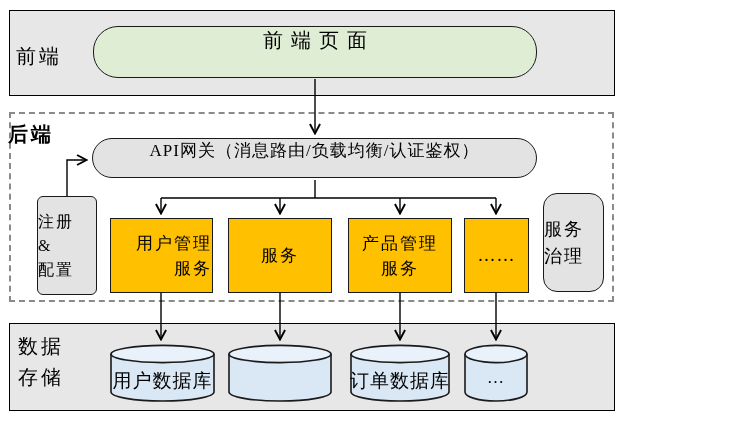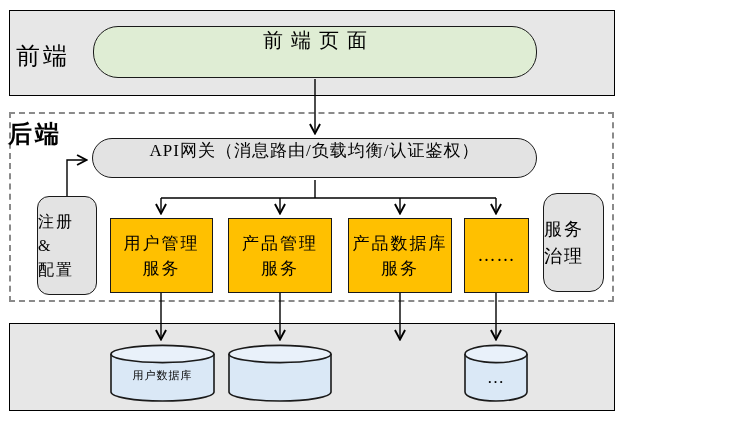--- a/index.html
+++ b/index.html
@@ -6,71 +6,73 @@
   #canvas{
     position:relative;width:754px;height:421px;background:#fff;overflow:hidden;
     font-family:"Liberation Serif","DejaVu Serif",serif;color:#000;
   }
   
   .section{position:absolute;background:var(--section-bg);border:1.6px solid #000;box-sizing:border-box;}
   #frontend-section{left:9px;top:10px;width:606px;height:86px;}
   #backend-section{left:9px;top:112px;width:605px;height:190px;background:transparent;border:2px dashed var(--dash);}
   #storage-section{left:9px;top:323px;width:606px;height:88px;}
 
-  .section-label{position:absolute;font-size:24px;letter-spacing:3px;line-height:31px;white-space:pre;}
+  .section-label{position:absolute;font-size:20px;letter-spacing:3px;line-height:31px;white-space:pre;}
   #frontend-label{left:16px;top:41px;}
   #backend-label{left:8px;top:119px;font-weight:bold;}
   #storage-label{left:18px;top:331px;}
 
   
   .node{position:absolute;box-sizing:border-box;display:flex;align-items:flex-start;justify-content:center;
         text-align:center;border:1.6px solid #1a1a1a;}
   #frontend-page{left:93px;top:26px;width:444px;height:52px;border-radius:25px;background:var(--green);
                  font-size:20px;letter-spacing:8px;text-indent:8px;}
   #api-gateway{left:92px;top:138px;width:445px;height:40px;border-radius:20px;background:var(--gray-box);
                font-size:17px;letter-spacing:1px;}
-  #register-config{left:37px;top:196px;width:60px;height:99px;border-radius:12px;background:var(--gray-box);
+  #register-config{left:37px;top:196px;width:60px;height:99px;border-radius:6px;background:var(--gray-box);
                    flex-direction:column;font-size:16px;line-height:24px;letter-spacing:2px;}
   #service-governance{left:543px;top:193px;width:61px;height:99px;border-radius:14px;background:var(--gray-box);
                       flex-direction:column;font-size:18px;line-height:27px;letter-spacing:2px;}
 
   
   .service-box{position:absolute;top:218px;height:75px;background:var(--orange);border:1.6px solid #1a1a1a;
                box-sizing:border-box;display:flex;flex-direction:column;align-items:center;justify-content:center;
                font-size:17px;line-height:25px;letter-spacing:2px;text-align:center;}
-  #service-user{left:110px;width:103px;}
+  #service-user{left:110px;width:103px;align-items:flex-end;}
   #service-product{left:228px;width:104px;}
   #service-payment{left:348px;width:104px;}
   #service-more{left:464px;width:65px;font-size:18px;letter-spacing:1px;}
 
   
   .cylinder{position:absolute;top:344px;height:58px;}
   .cylinder svg{position:absolute;left:0;top:0;}
   .cylinder .db-label{position:absolute;left:0;right:0;top:24px;text-align:center;
-                      font-size:11px;letter-spacing:1px;}
+                      font-size:19px;letter-spacing:1px;}
   #db-user{left:110px;width:105px;}
   #db-product{left:228px;width:104px;}
   #db-order{left:350px;width:100px;}
   #db-more{left:464px;width:64px;}
   #db-more .db-label{font-size:17px;}
 
   
   #connectors{position:absolute;left:0;top:0;width:754px;height:421px;pointer-events:none;}
 </style>
 </head>
 <body>
 
 <div id="canvas" style="--section-bg: #E7E7E7; --gray-box: #E3E3E3; --green: #DFEDD4; --orange: #FFC000; --dash: #8A8A8A;">
 
   <div class="section" id="frontend-section"></div>
   <div class="section" id="backend-section"></div>
   <div class="section" id="storage-section"></div>
 
   <div class="section-label" id="frontend-label">前端</div>
   <div class="section-label" id="backend-label">后端</div>
+  <div class="section-label" id="storage-label">数据
+存储</div>
 
   <div class="node" id="frontend-page">
     <span>前端页面</span>
   </div>
 
   <div class="node" id="api-gateway">
     <span>API网关（消息路由/负载均衡/认证鉴权）</span>
   </div>
 
   <div class="node" id="register-config">
@@ -82,43 +84,49 @@
   <div class="node" id="service-governance">
     <span>服务</span>
     <span>治理</span>
   </div>
 
   <div class="service-box" id="service-user">
     <span>用户管理</span>
     <span>服务</span>
   </div>
   <div class="service-box" id="service-product">
-    <span>产品管理</span>
     <span>服务</span>
   </div>
   <div class="service-box" id="service-payment">
-    <span>产品数据库</span>
+    <span>产品管理</span>
     <span>服务</span>
   </div>
   <div class="service-box" id="service-more">
     <span>……</span>
   </div>
 
   <div class="cylinder" id="db-user">
     <svg width="105" height="58">
       <path d="M1,10 L1,48 A51.5,9 0 0 0 104,48 L104,10" fill="#DAE8F6" stroke="#1a1a1a" stroke-width="1.6"></path>
       <ellipse cx="52.5" cy="10" rx="51.5" ry="8.6" fill="#E9F1FA" stroke="#1a1a1a" stroke-width="1.6"></ellipse>
     </svg>
     <div class="db-label">用户数据库</div>
   </div>
   <div class="cylinder" id="db-product">
     <svg width="104" height="58">
       <path d="M1,10 L1,48 A51,9 0 0 0 103,48 L103,10" fill="#DAE8F6" stroke="#1a1a1a" stroke-width="1.6"></path>
       <ellipse cx="52" cy="10" rx="51" ry="8.6" fill="#E9F1FA" stroke="#1a1a1a" stroke-width="1.6"></ellipse>
     </svg>
+  </div>
+  <div class="cylinder" id="db-order">
+    <svg width="100" height="58">
+      <path d="M1,10 L1,48 A49,9 0 0 0 99,48 L99,10" fill="#DAE8F6" stroke="#1a1a1a" stroke-width="1.6"></path>
+      <ellipse cx="50" cy="10" rx="49" ry="8.6" fill="#E9F1FA" stroke="#1a1a1a" stroke-width="1.6"></ellipse>
+    </svg>
+    <div class="db-label">订单数据库</div>
   </div>
   <div class="cylinder" id="db-more">
     <svg width="64" height="58">
       <path d="M1,10 L1,48 A31,9 0 0 0 63,48 L63,10" fill="#DAE8F6" stroke="#1a1a1a" stroke-width="1.6"></path>
       <ellipse cx="32" cy="10" rx="31" ry="8.6" fill="#E9F1FA" stroke="#1a1a1a" stroke-width="1.6"></ellipse>
     </svg>
     <div class="db-label">…</div>
   </div>
 
   <svg id="connectors" viewBox="0 0 754 421">

